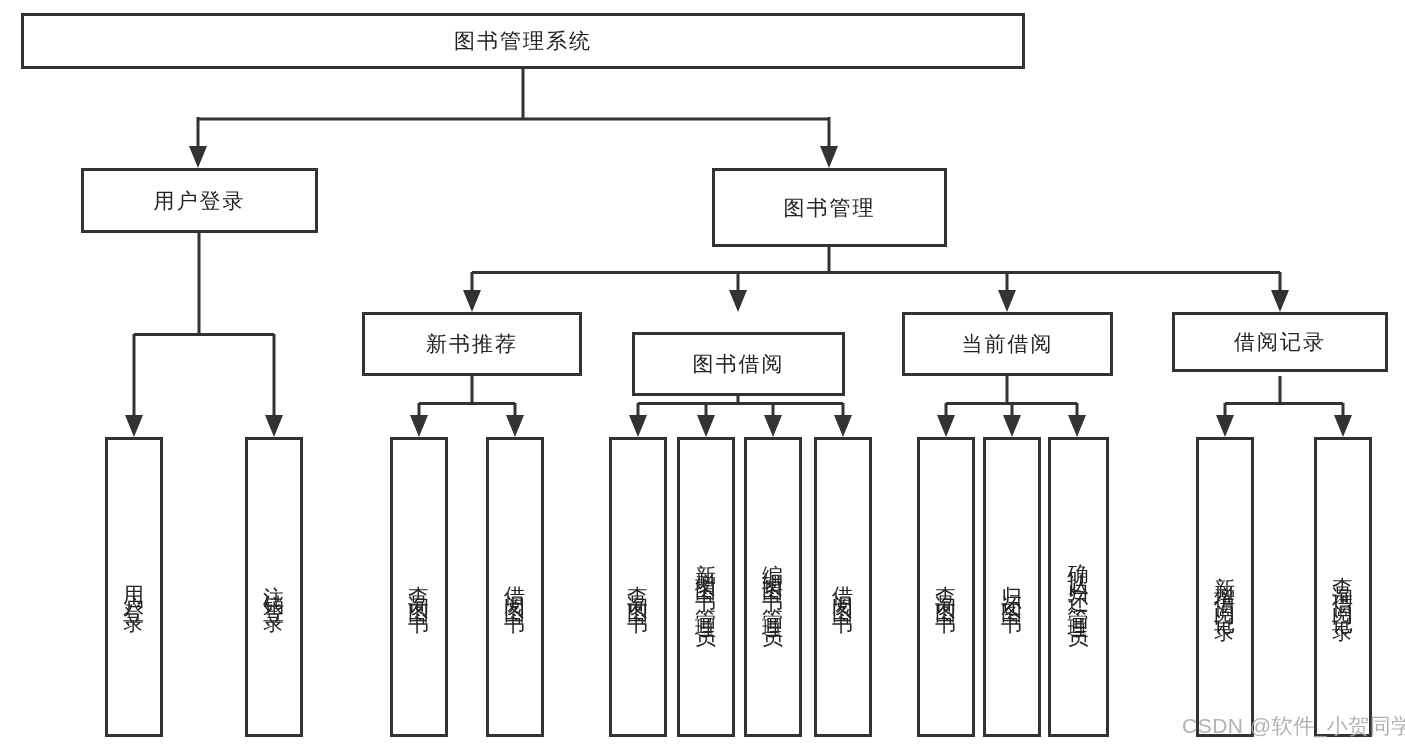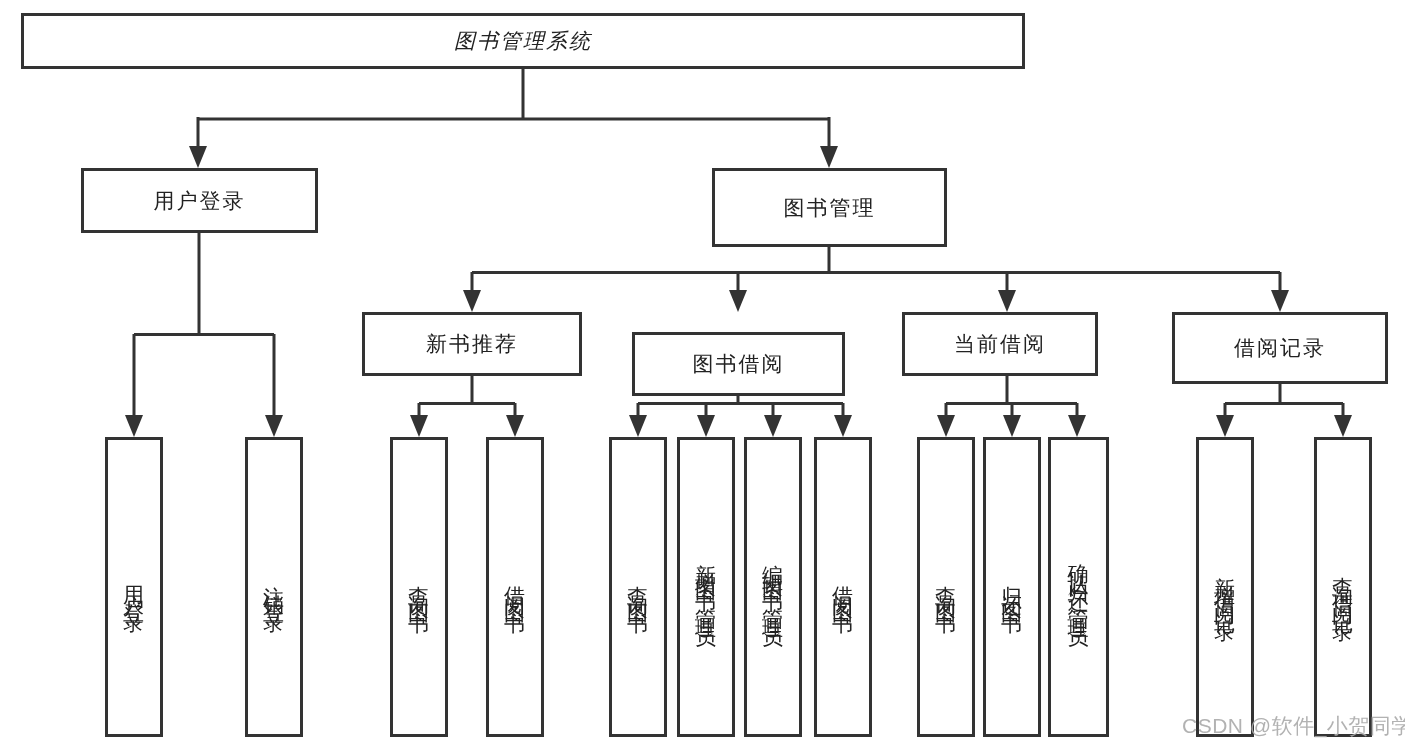--- a/index.html
+++ b/index.html
@@ -105,41 +105,41 @@
       <path class="ar" d="M1003 415 L1021 415 L1012 437 Z"></path>
       <path class="ar" d="M1068 415 L1086 415 L1077 437 Z"></path>
     </g>
     <g>
       <path class="ln" d="M1280 376 V405 M1225 403.5 H1343 M1225 403 V418 M1343 403 V418"></path>
       <path class="ar" d="M1216 415 L1234 415 L1225 437 Z"></path>
       <path class="ar" d="M1334 415 L1352 415 L1343 437 Z"></path>
     </g>
   </svg>
 
-  <div class="hbox" style="left:21px; top:13px; width:1004px; height:56px;font-style:italic;">
+  <div class="hbox" style="left:21px; top:13px; width:1004px; height:56px;">
     <span class="lbl">图书管理系统</span>
   </div>
 
   <div class="hbox" style="left:81px; top:168px; width:237px; height:65px;">
     <span class="lbl">用户登录</span>
   </div>
   <div class="hbox" style="left:712px; top:168px; width:235px; height:79px;">
     <span class="lbl">图书管理</span>
   </div>
 
   <div class="hbox" style="left:362px; top:312px; width:220px; height:64px;">
     <span class="lbl">新书推荐</span>
   </div>
   <div class="hbox" style="left:632px; top:332px; width:213px; height:64px;">
     <span class="lbl">图书借阅</span>
   </div>
-  <div class="hbox" style="left:902px; top:312px; width:196px; height:64px;">
+  <div class="hbox" style="left:902px; top:312px; width:211px; height:64px;">
     <span class="lbl">当前借阅</span>
   </div>
-  <div class="hbox" style="left:1172px; top:312px; width:216px; height:72px;">
+  <div class="hbox" style="left:1172px; top:312px; width:216px; height:60px;">
     <span class="lbl">借阅记录</span>
   </div>
 
   <div class="vbox" style="left:105px;">
     <span class="vlbl">用户登录</span>
   </div>
   <div class="vbox" style="left:245px;">
     <span class="vlbl">注销登录</span>
   </div>
 

